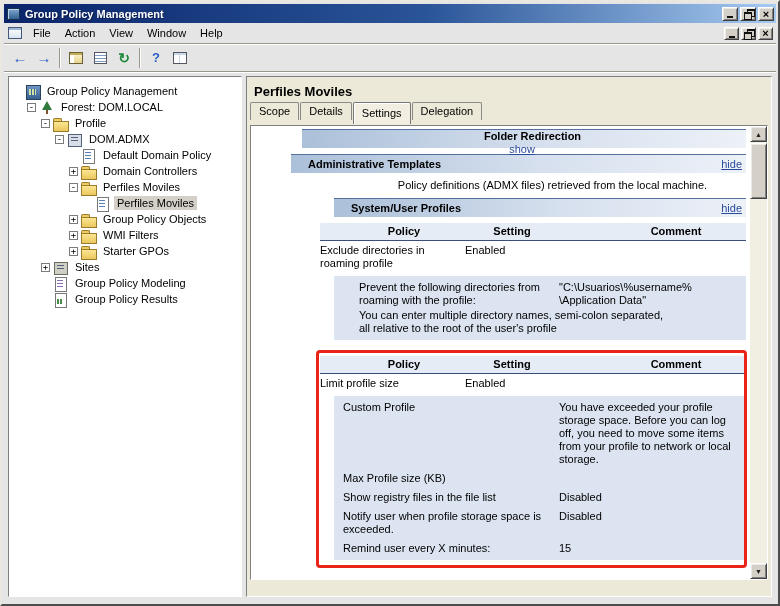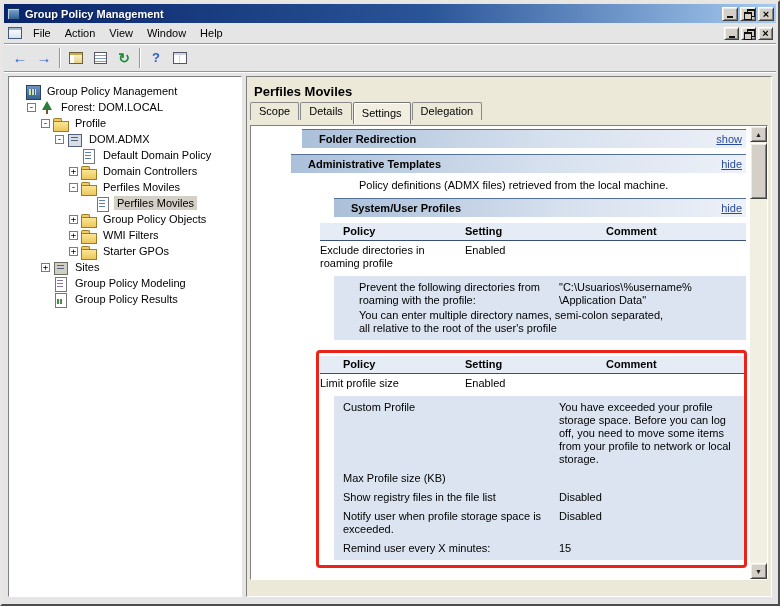--- a/index.html
+++ b/index.html
@@ -115,29 +115,29 @@
   .rp-body { flex:1; min-height:0; margin:0 3px 16px 3px; background:#fff; display:flex; position:relative;
              border:1px solid; border-color:#808080 #FFF #FFF #808080; }
 
   
   .report { flex:1; min-width:0; overflow:hidden; padding-top:3px; line-height:13px; position:relative; }
   .band { height:19px; display:flex; align-items:center; margin-right:4px;
           background:linear-gradient(90deg,#ABC0D9 0%, #D6E0EE 55%, #EDF1F8 100%);
           border-top:1px solid #54719C; }
   .band b { padding-left:17px; flex:1; }
   .band a { padding-right:4px; color:#2A4B9B; text-decoration:underline; cursor:pointer; }
-  .band-fr { margin-left:51px; }
+  .band-fr { margin-left:51px;flex-direction:column; }
   .band-at { margin-left:40px; margin-top:6px; }
   .band-sup { margin-left:83px; margin-top:6px; }
-  .at-desc { margin:6px 4px 0 108px; }
+  .at-desc { margin:6px 4px 0 108px;text-align:center; }
   .ptable { margin:0 4px 0 69px; }
   .t1 { margin-top:6px; }
   .pt-head { display:grid; grid-template-columns:145px 94px 1fr; padding:2px 0 2px;
              background:#E6ECF5; border-bottom:1px solid #3A4E77; }
-  .pt-head .th { font-weight:bold; }
+  .pt-head .th { font-weight:bold;text-align:center; }
   .pt-head .th1 { padding-left:23px; }
   .pt-head .th3 { padding-left:47px; }
   .pt-row { display:grid; grid-template-columns:145px 94px 1fr; padding:3px 0 2px; background:#fff; }
   .dbox { margin-left:14px; margin-top:4px; background:#DBE4F0; padding:5px 8px 5px 9px; }
   .drow { display:grid; grid-template-columns:216px 1fr; margin-bottom:6px; }
   .drow:last-child { margin-bottom:0; }
   .t1 .drow { grid-template-columns:200px 1fr; margin-left:16px; }
   .dvalue, .ccell { white-space:pre-line; overflow-wrap:anywhere; padding-right:2px; }
   .dnote { margin:2px 0 0 16px; white-space:pre-line; }
   .t2wrap { position:relative; margin:16px 4px 0 69px; }

